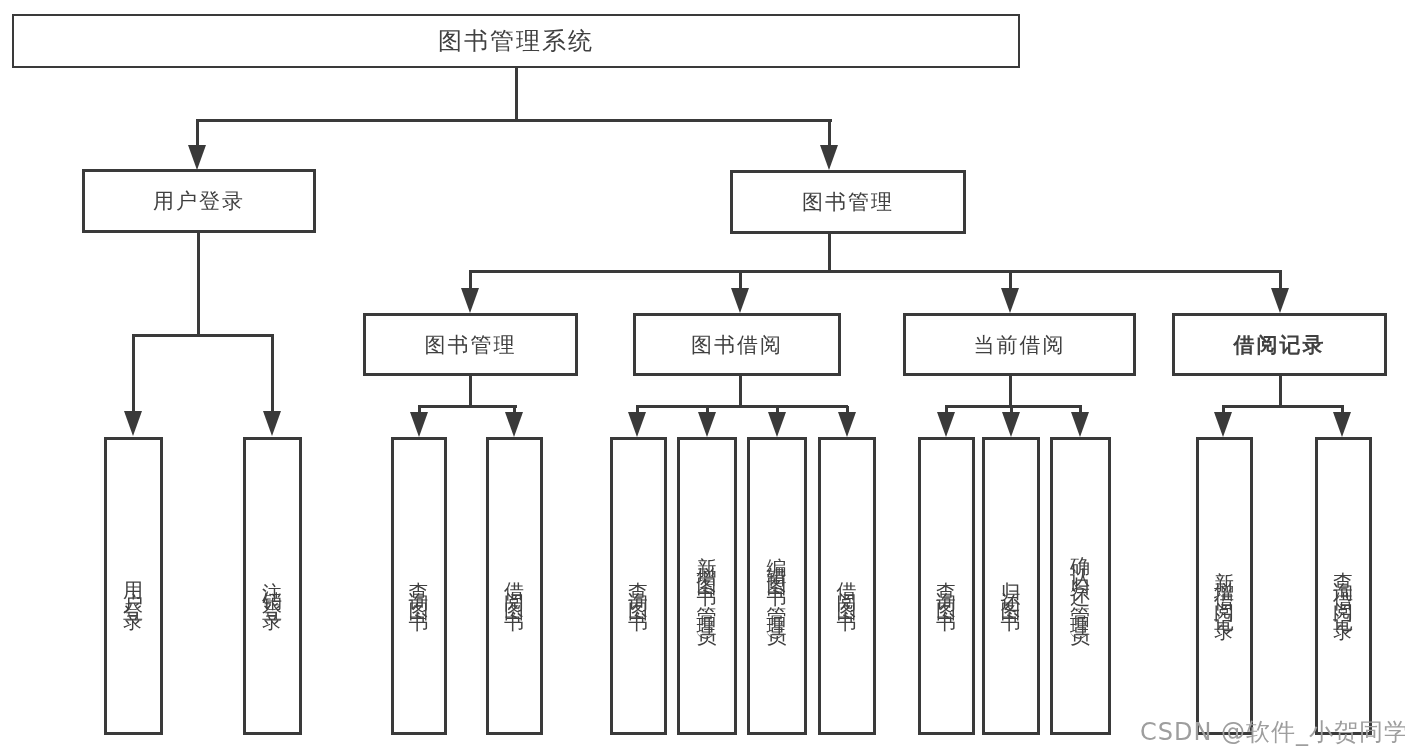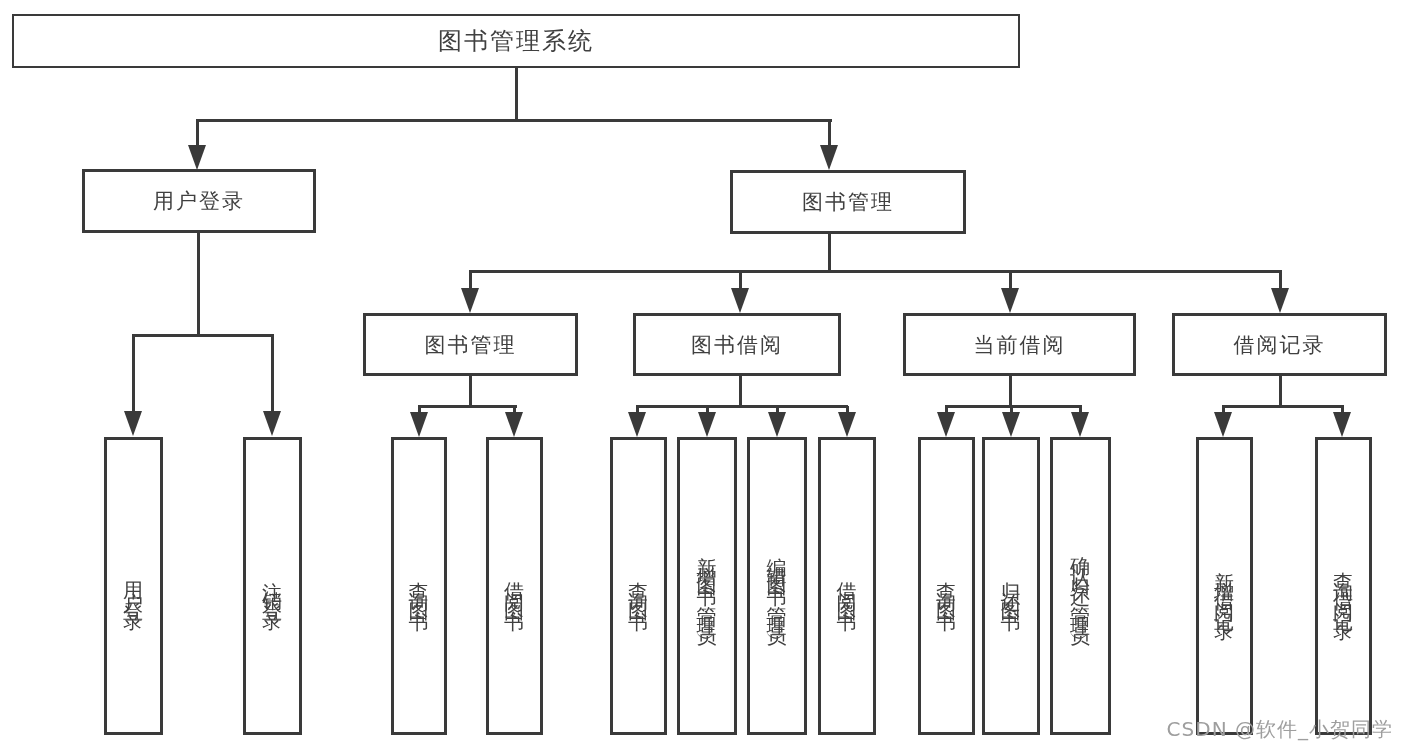--- a/index.html
+++ b/index.html
@@ -41,21 +41,21 @@
   }
   .vl{position:absolute;width:3px;background:var(--line);}
   .hl{position:absolute;height:3px;background:var(--line);}
   .arr{position:absolute;width:0;height:0;
        border-left:9px solid transparent;
        border-right:9px solid transparent;
        border-top:25px solid var(--line);}
   .wm{
     position:absolute;
     color:var(--watermark);
-    font-size:20px;
+    font-size:24px;
     letter-spacing:1px;
     white-space:nowrap;
   }
 </style>
 </head>
 <body>
 
 <div class="stage">
 
   <div class="bx lvl1" style="left:12px;top:14px;width:1008px;height:54px;">图书管理系统</div>
@@ -84,21 +84,21 @@
   <div class="vl" style="left:739px;top:271px;height:18px;"></div>
   <div class="arr" style="left:731px;top:288px;"></div>
   <div class="vl" style="left:1009px;top:271px;height:18px;"></div>
   <div class="arr" style="left:1001px;top:288px;"></div>
   <div class="vl" style="left:1279px;top:271px;height:18px;"></div>
   <div class="arr" style="left:1271px;top:288px;"></div>
 
   <div class="bx" style="left:363px;top:313px;width:215px;height:63px;">图书管理</div>
   <div class="bx" style="left:633px;top:313px;width:208px;height:63px;">图书借阅</div>
   <div class="bx" style="left:903px;top:313px;width:233px;height:63px;">当前借阅</div>
-  <div class="bx" style="left:1172px;top:313px;width:215px;height:63px;">借阅记录</div>
+  <div class="bx" style="left:1172px;top:313px;width:215px;height:63px;font-weight:bold;">借阅记录</div>
 
   <div class="vl" style="left:469px;top:376px;height:31px;"></div>
   <div class="hl" style="left:418px;top:405px;width:99px;"></div>
   <div class="vl" style="left:418px;top:406px;height:7px;"></div>
   <div class="arr" style="left:410px;top:412px;"></div>
   <div class="vl" style="left:513px;top:406px;height:7px;"></div>
   <div class="arr" style="left:505px;top:412px;"></div>
 
   <div class="vl" style="left:739px;top:376px;height:31px;"></div>
   <div class="hl" style="left:636px;top:405px;width:212px;"></div>

